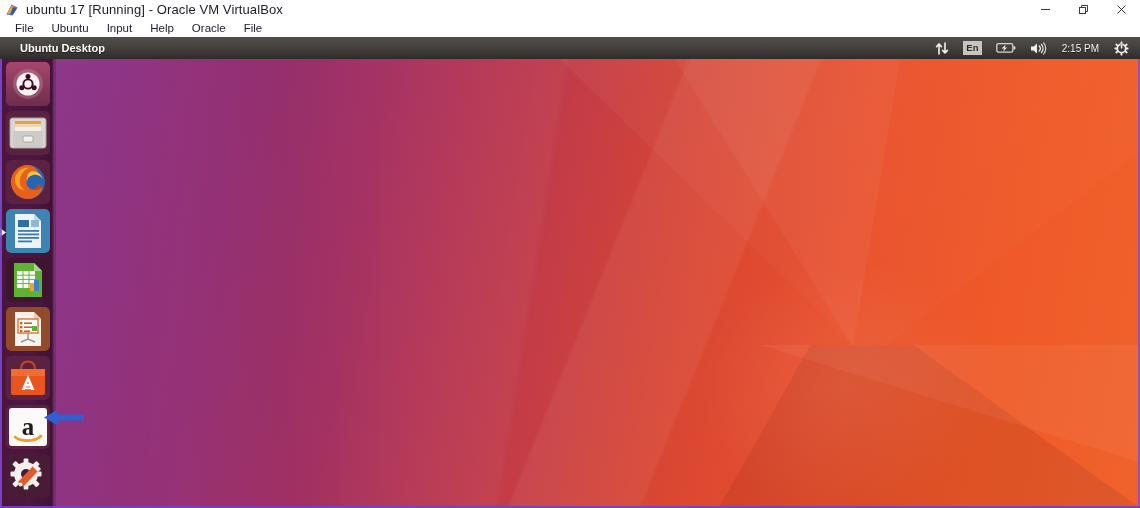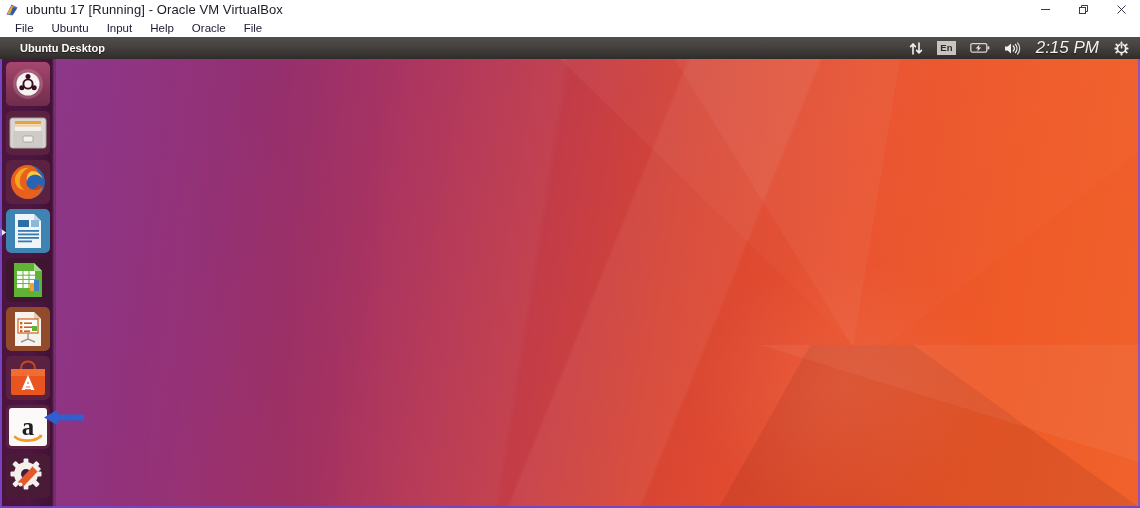--- a/index.html
+++ b/index.html
@@ -210,26 +210,25 @@
     background: #c9c4bf;
     color: #2c2a28;
     font-size: 9.5px;
     font-weight: bold;
     line-height: 12px;
     padding: 1px 3px 1px 3px;
     border-radius: 0;
     letter-spacing: 0.2px;
   }
   #ind-clock {
-    font-size: 17px;
+    font-size: 10px;
     color: #f4f2f1;
     padding: 0 8px;
     white-space: nowrap;
     text-shadow: 0 1px 1px rgba(0,0,0,0.5);
-    font-style: italic;
   }
 
   
   #launcher {
     position: absolute;
     left: 0; top: 22px;
     width: 56px; height: 449px;
     background: linear-gradient(90deg,
         rgba(60,10,44,0.80) 0%,
         rgba(54,12,42,0.74) 50%,

